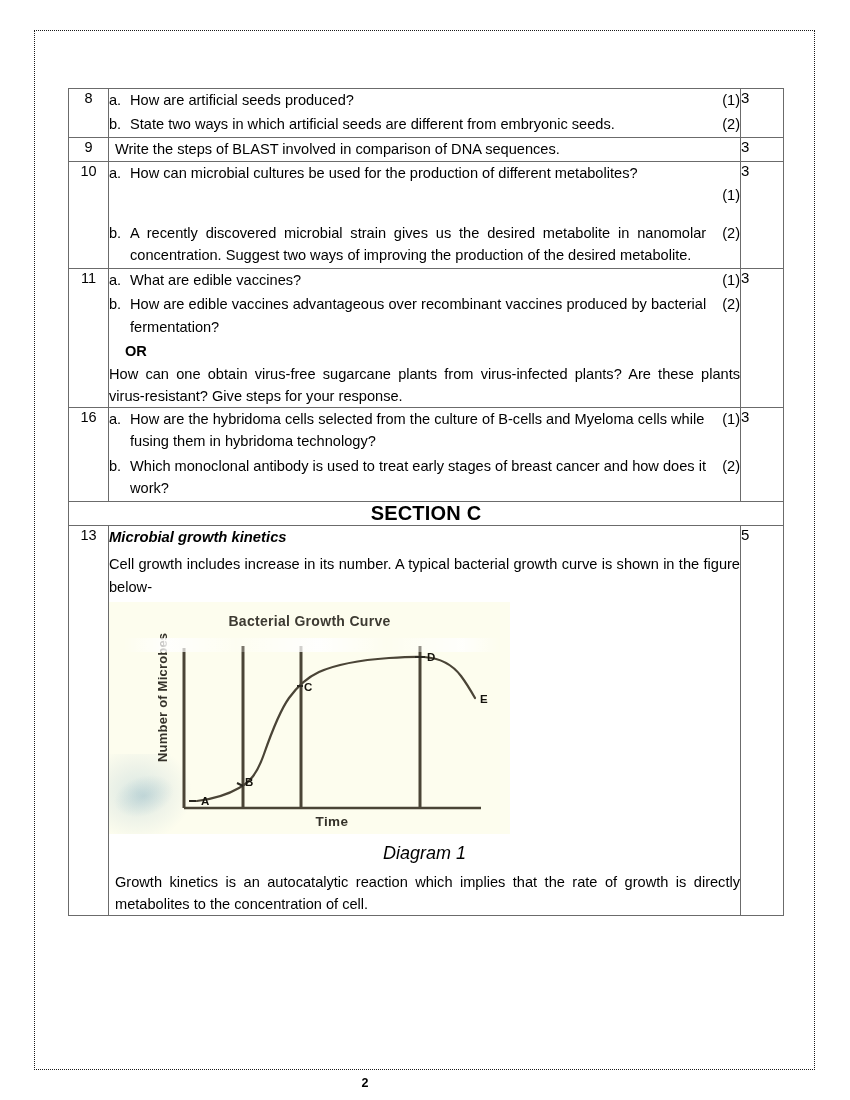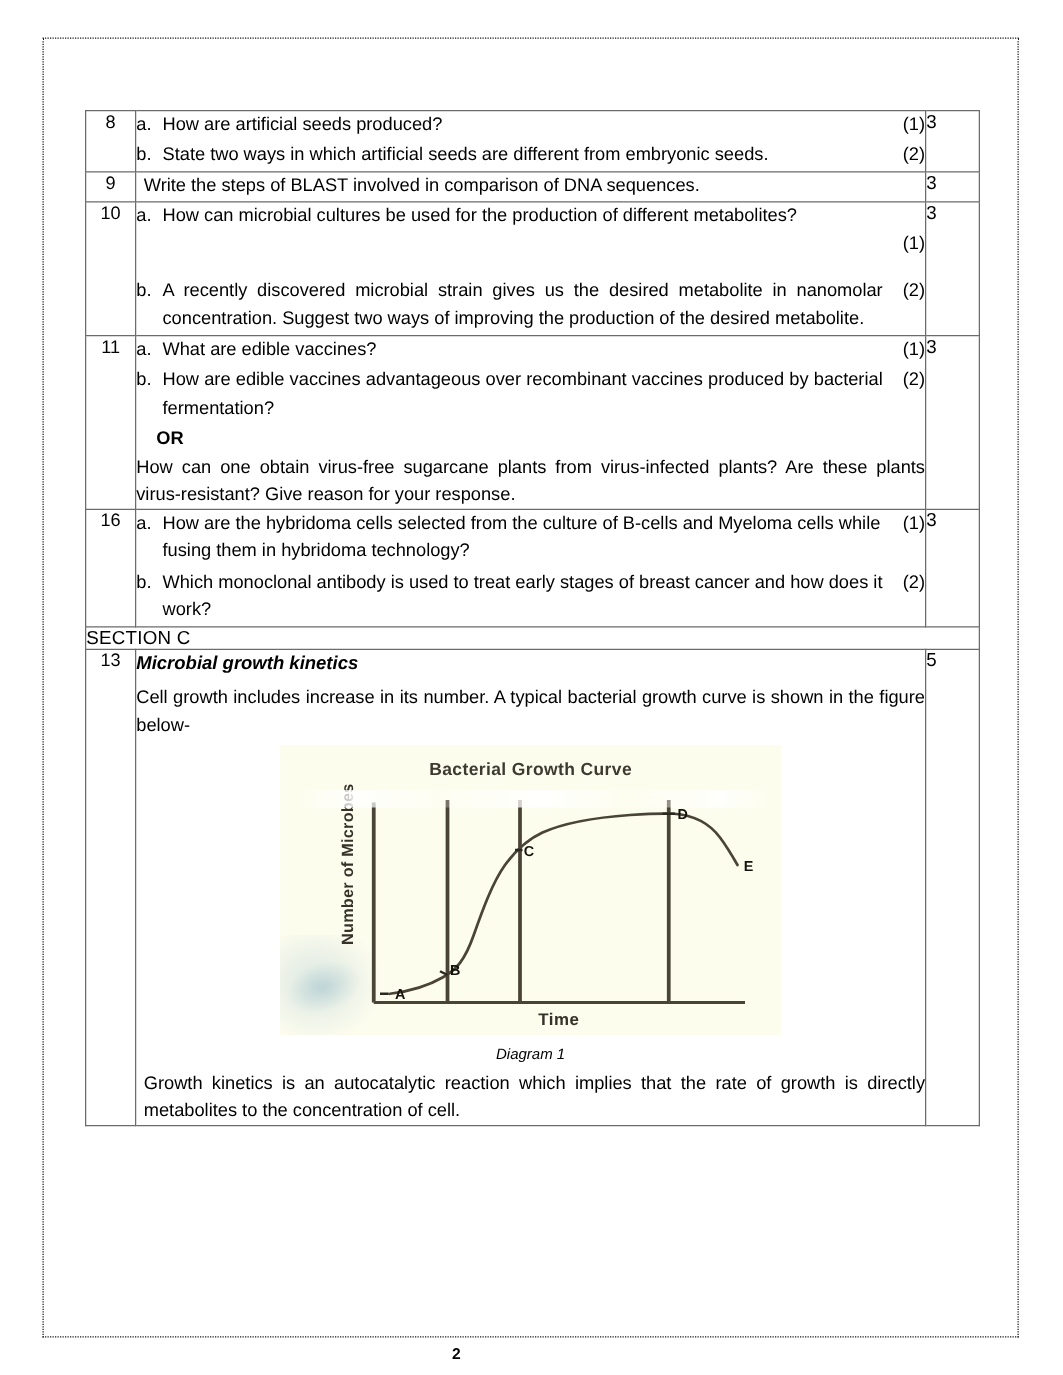--- a/index.html
+++ b/index.html
@@ -105,23 +105,23 @@
 
   .or-label {
     font-weight: bold;
     margin: 1px 0 1px 16px;
   }
 
   .gap-line { height: 14px; }
 
   
   .section-cell {
-    text-align: left;
-    font-weight: normal;
-    font-size: 15px;
+    text-align: center;
+    font-weight: bold;
+    font-size: 20px;
     padding: 10px 0 11px 0;
     letter-spacing: 0.2px;
   }
 
   
   .q13-title {
     font-weight: bold;
     font-style: italic;
     font-size: 14.8px;
     margin-bottom: 5px;
@@ -129,21 +129,20 @@
   }
   .q13-intro {
     text-align: justify;
     text-justify: inter-word;
     margin-bottom: 2px;
   }
 
   
   .figure-wrap {
     display: flex;
-    justify-content: center;
     margin: 4px 0 0 0;
   }
   .figure-box {
     position: relative;
     width: 401px;
     height: 232px;
     background: #fdfdee;
     overflow: hidden;
   }
   .fig-title {
@@ -187,21 +186,21 @@
     left: 14px;
     right: 10px;
     height: 14px;
     background: linear-gradient(90deg, rgba(255,255,255,0) 0%, rgba(255,255,255,0.85) 12%, rgba(255,255,255,0.2) 30%, rgba(255,255,255,0.9) 52%, rgba(255,255,255,0.1) 70%, rgba(255,255,255,0.8) 90%, rgba(255,255,255,0) 100%);
     pointer-events: none;
   }
 
   .fig-caption {
     text-align: center;
     font-style: italic;
-    font-size: 12px;
+    font-size: 18px;
     margin: 6px 0 4px 0;
   }
   .q13-closing {
     text-align: justify;
     text-justify: inter-word;
     padding-left: 6px;
   }
 
   
   .page-number {
@@ -275,21 +274,21 @@
       <td class="body-cell">
         <div class="item">
           <span class="item-label">a.</span>
           <span class="item-text nojust"><span class="marks-inline">(1)</span><span>What are edible vaccines?</span></span>
         </div>
         <div class="item">
           <span class="item-label">b.</span>
           <span class="item-text"><span class="marks-inline">(2)</span><span>How are edible vaccines advantageous over recombinant vaccines produced by bacterial fermentation?</span></span>
         </div>
         <div class="or-label">OR</div>
-        <div class="plain-line">How can one obtain virus-free sugarcane plants from virus-infected plants? Are these plants virus-resistant? Give reason for your response.</div>
+        <div class="plain-line">How can one obtain virus-free sugarcane plants from virus-infected plants? Are these plants virus-resistant? Give steps for your response.</div>
       </td>
       <td class="mark-cell">3</td>
     </tr>
 
     <tr>
       <td class="num-cell">16</td>
       <td class="body-cell">
         <div class="item">
           <span class="item-label">a.</span>
           <span class="item-text nojust"><span class="marks-inline">(1)</span><span>How are the hybridoma cells selected from the culture of B-cells and Myeloma cells while fusing them in hybridoma technology?</span></span>

